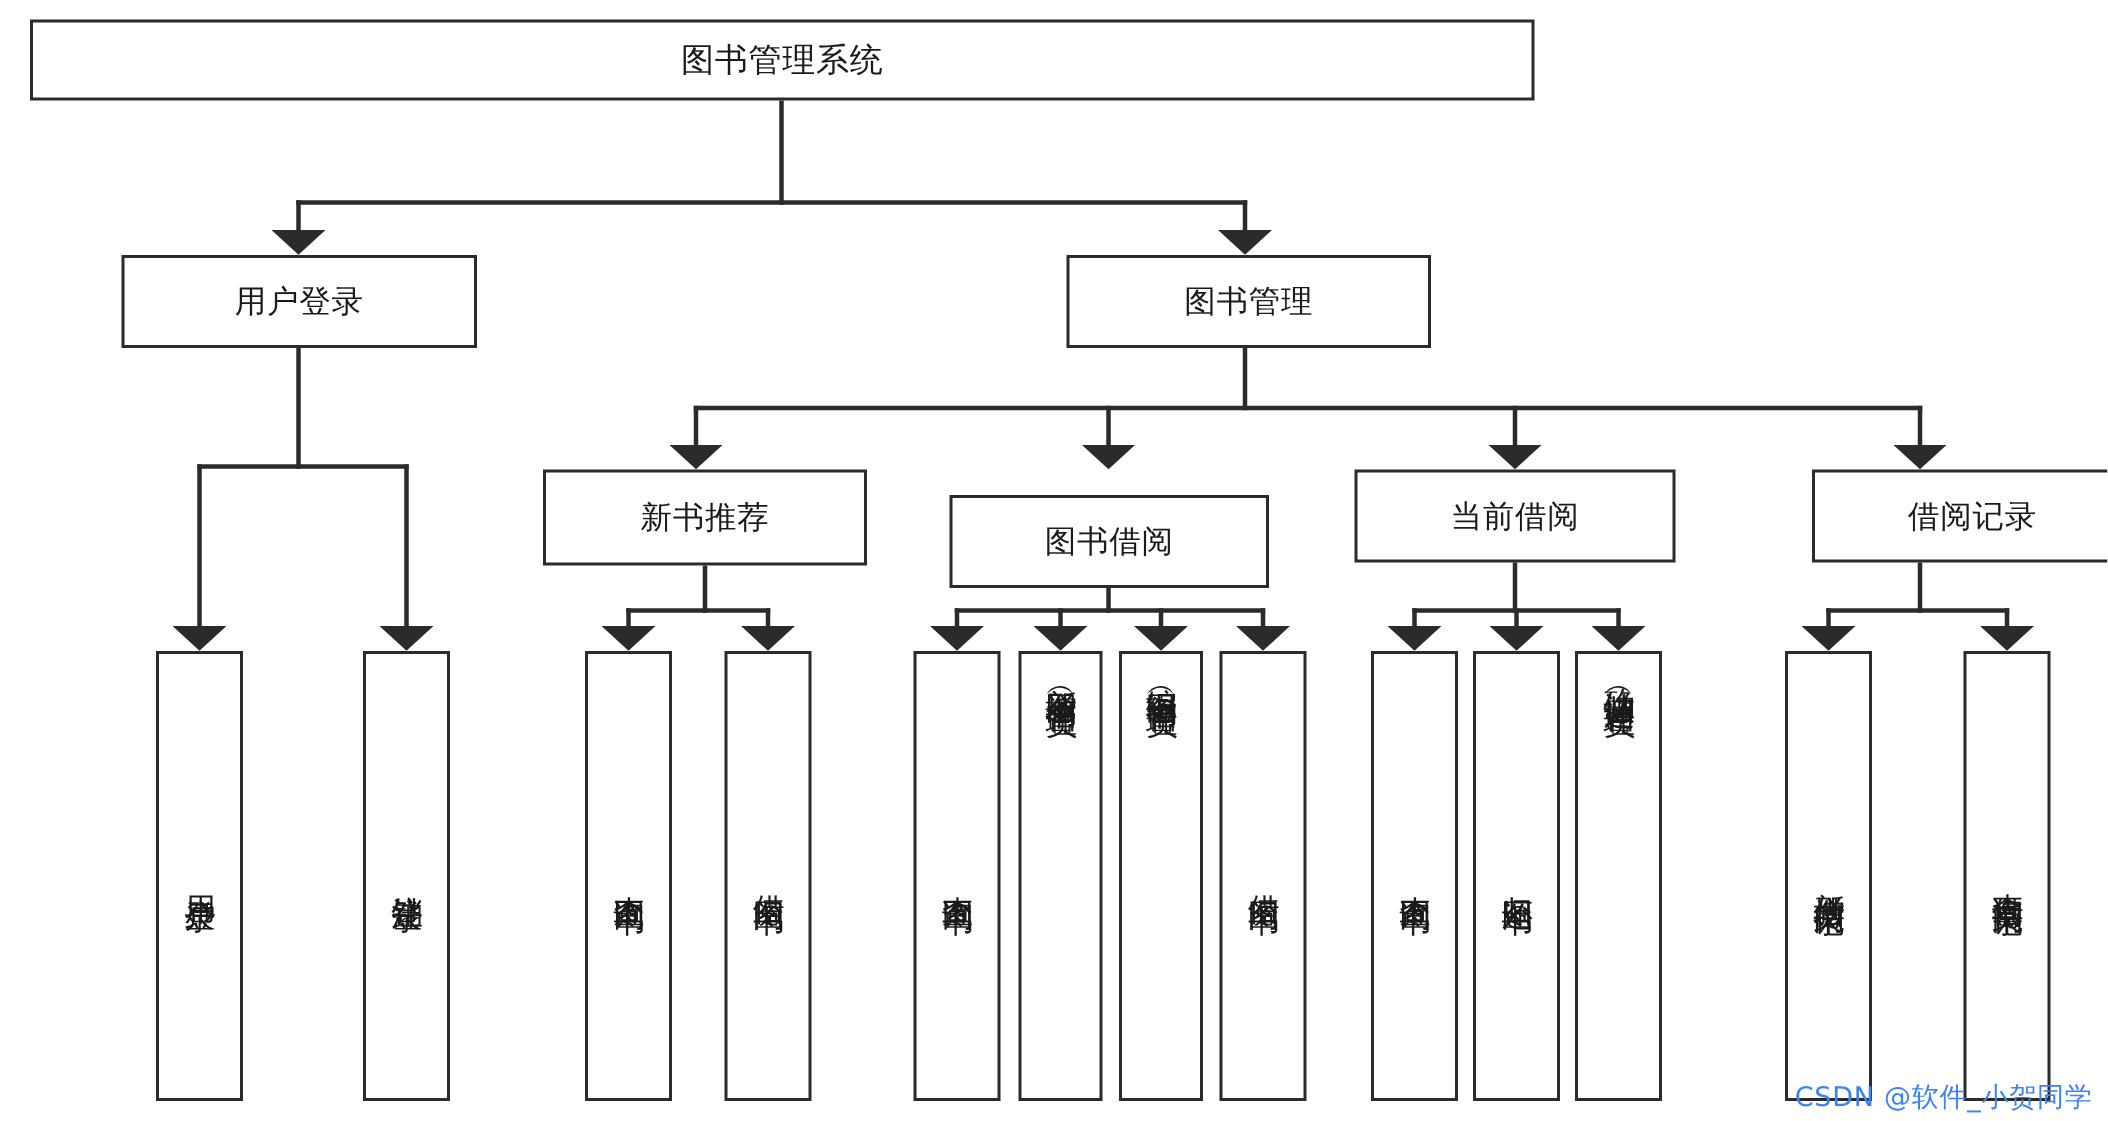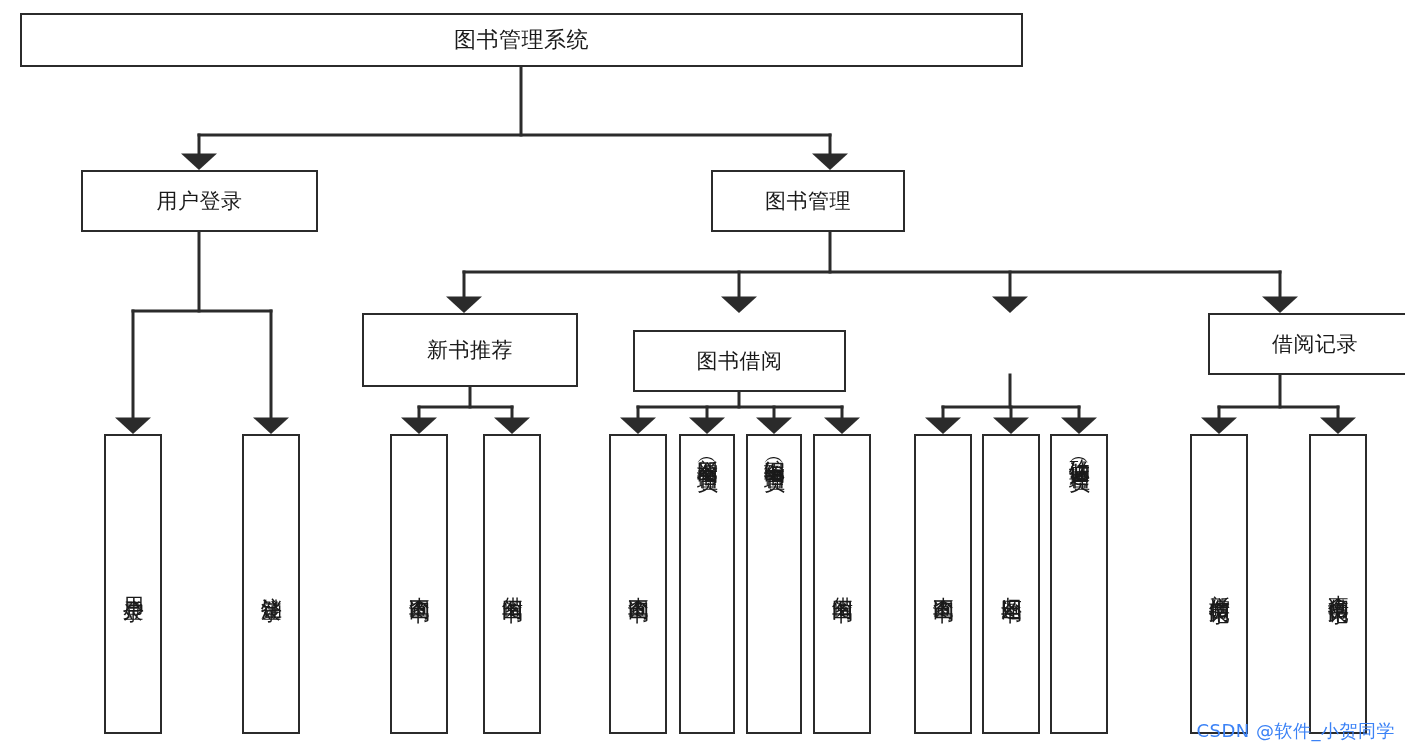--- a/index.html
+++ b/index.html
@@ -136,30 +136,33 @@
     </g>
   </svg>
 
   <div class="node horiz root" style="left:20px; top:13px; width:1003px; height:54px;">
     <span class="node-label">图书管理系统</span>
   </div>
 
   <div class="node horiz" style="left:81px; top:170px; width:237px; height:62px;">
     <span class="node-label">用户登录</span>
   </div>
-  <div class="node horiz" style="left:711px; top:170px; width:194px; height:62px;">
+  <div class="node horiz" style="left:711px; top:170px; width:243px; height:62px;">
     <span class="node-label">图书管理</span>
   </div>
 
-  <div class="node horiz" style="left:362px; top:313px; width:216px; height:74px;">
+  <div class="node horiz" style="left:362px; top:313px; width:216px; height:64px;">
     <span class="node-label">新书推荐</span>
   </div>
   <div class="node horiz" style="left:633px; top:330px; width:213px; height:62px;">
     <span class="node-label">图书借阅</span>
   </div>
+  <div class="node horiz" style="left:903px; top:313px; width:214px; height:62px;">
+    <span class="node-label">当前借阅</span>
+  </div>
   <div class="node horiz" style="left:1208px; top:313px; width:214px; height:62px;">
     <span class="node-label">借阅记录</span>
   </div>
 
   <div class="node vert centered" style="left:104px; top:434px; width:58px; height:300px;">
     <span class="node-label">用户登录</span>
   </div>
   <div class="node vert centered" style="left:242px; top:434px; width:58px; height:300px;">
     <span class="node-label">注销登录</span>
   </div>

